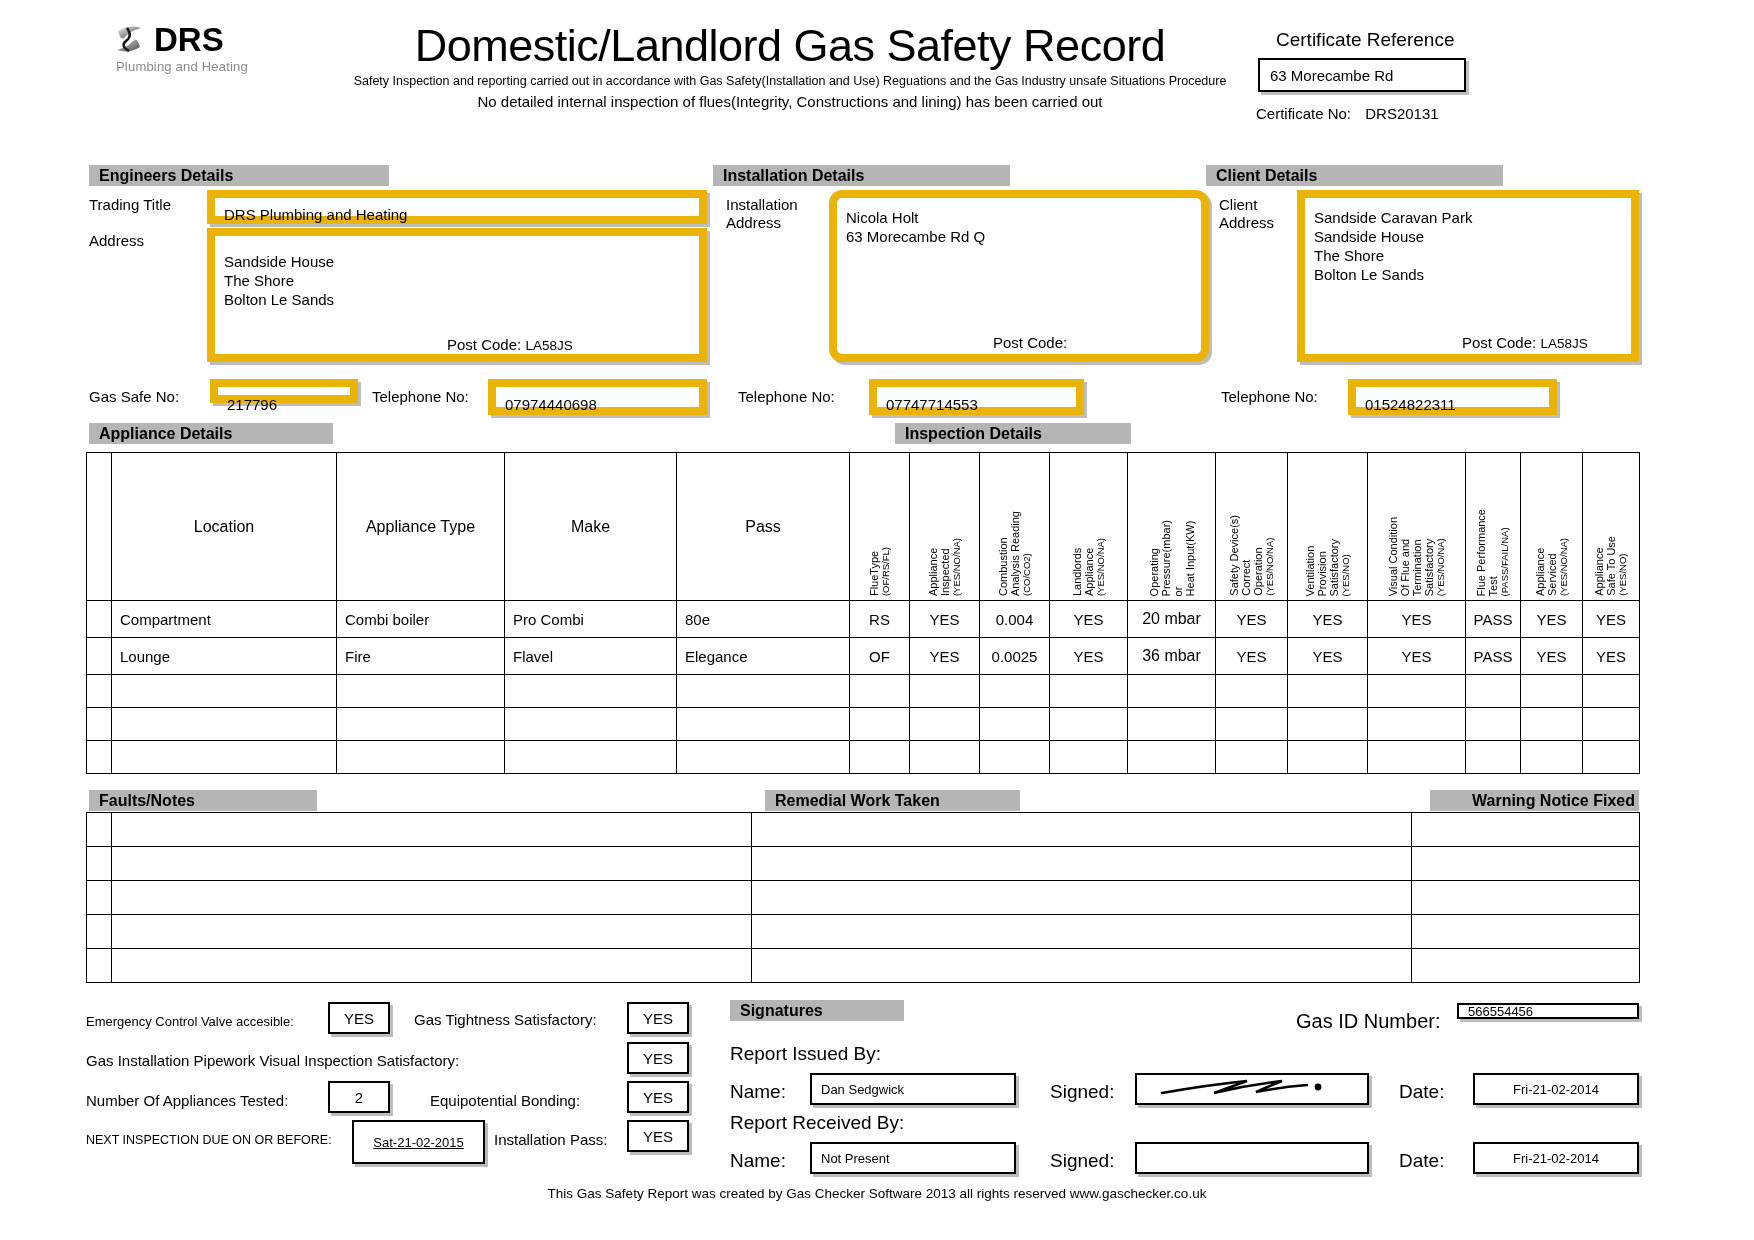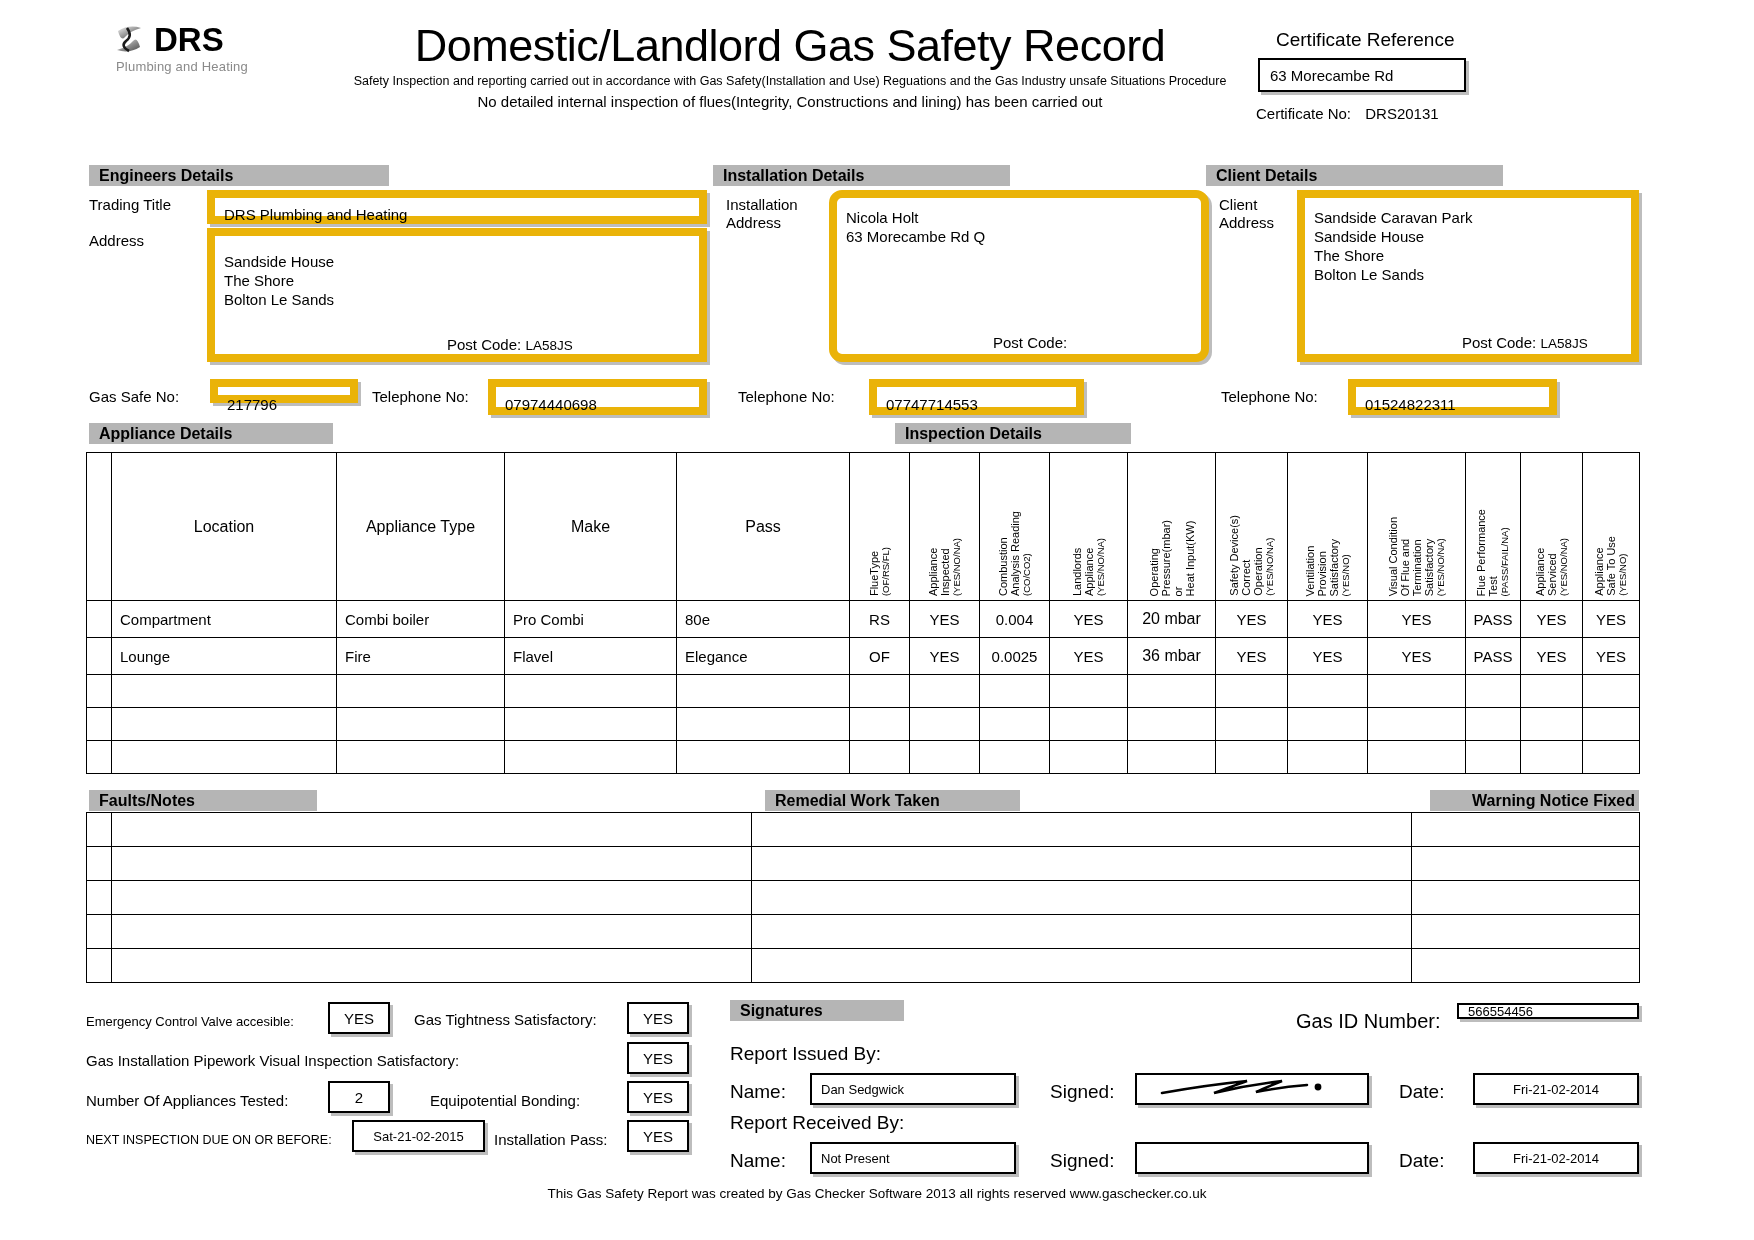--- a/index.html
+++ b/index.html
@@ -386,21 +386,21 @@
   <div class="lbl-sm" style="left:86px;top:1092px;font-size:15px;">Number Of Appliances Tested:</div>
   <div class="cbox" style="left:328px;top:1081px;width:62px;height:32px;">
     <span>2</span>
   </div>
   <div class="lbl-sm" style="left:430px;top:1092px;font-size:15px;">Equipotential Bonding:</div>
   <div class="cbox" style="left:627px;top:1081px;width:62px;height:32px;">
     <span>YES</span>
   </div>
 
   <div class="lbl-sm" style="left:86px;top:1132px;font-size:12.5px;">NEXT INSPECTION DUE ON OR BEFORE:</div>
-  <div class="fbox" style="left:352px;top:1120px;width:133px;height:32px;justify-content:center;padding-left:0;">
+  <div class="fbox" style="left:352px;top:1120px;width:133px;height:44px;justify-content:center;padding-left:0;text-decoration:underline;">
     <span>Sat-21-02-2015</span>
   </div>
   <div class="lbl-sm" style="left:494px;top:1131px;font-size:15px;">Installation Pass:</div>
   <div class="cbox" style="left:627px;top:1120px;width:62px;height:32px;">
     <span>YES</span>
   </div>
 
   <div class="banner" style="left:730px;top:1000px;width:174px;">Signatures</div>
   <div class="sig-lbl" style="left:1296px;top:1010px;font-size:20px;">Gas ID Number:</div>
   <div class="fbox" style="left:1457px;top:1003px;width:182px;height:16px;">

